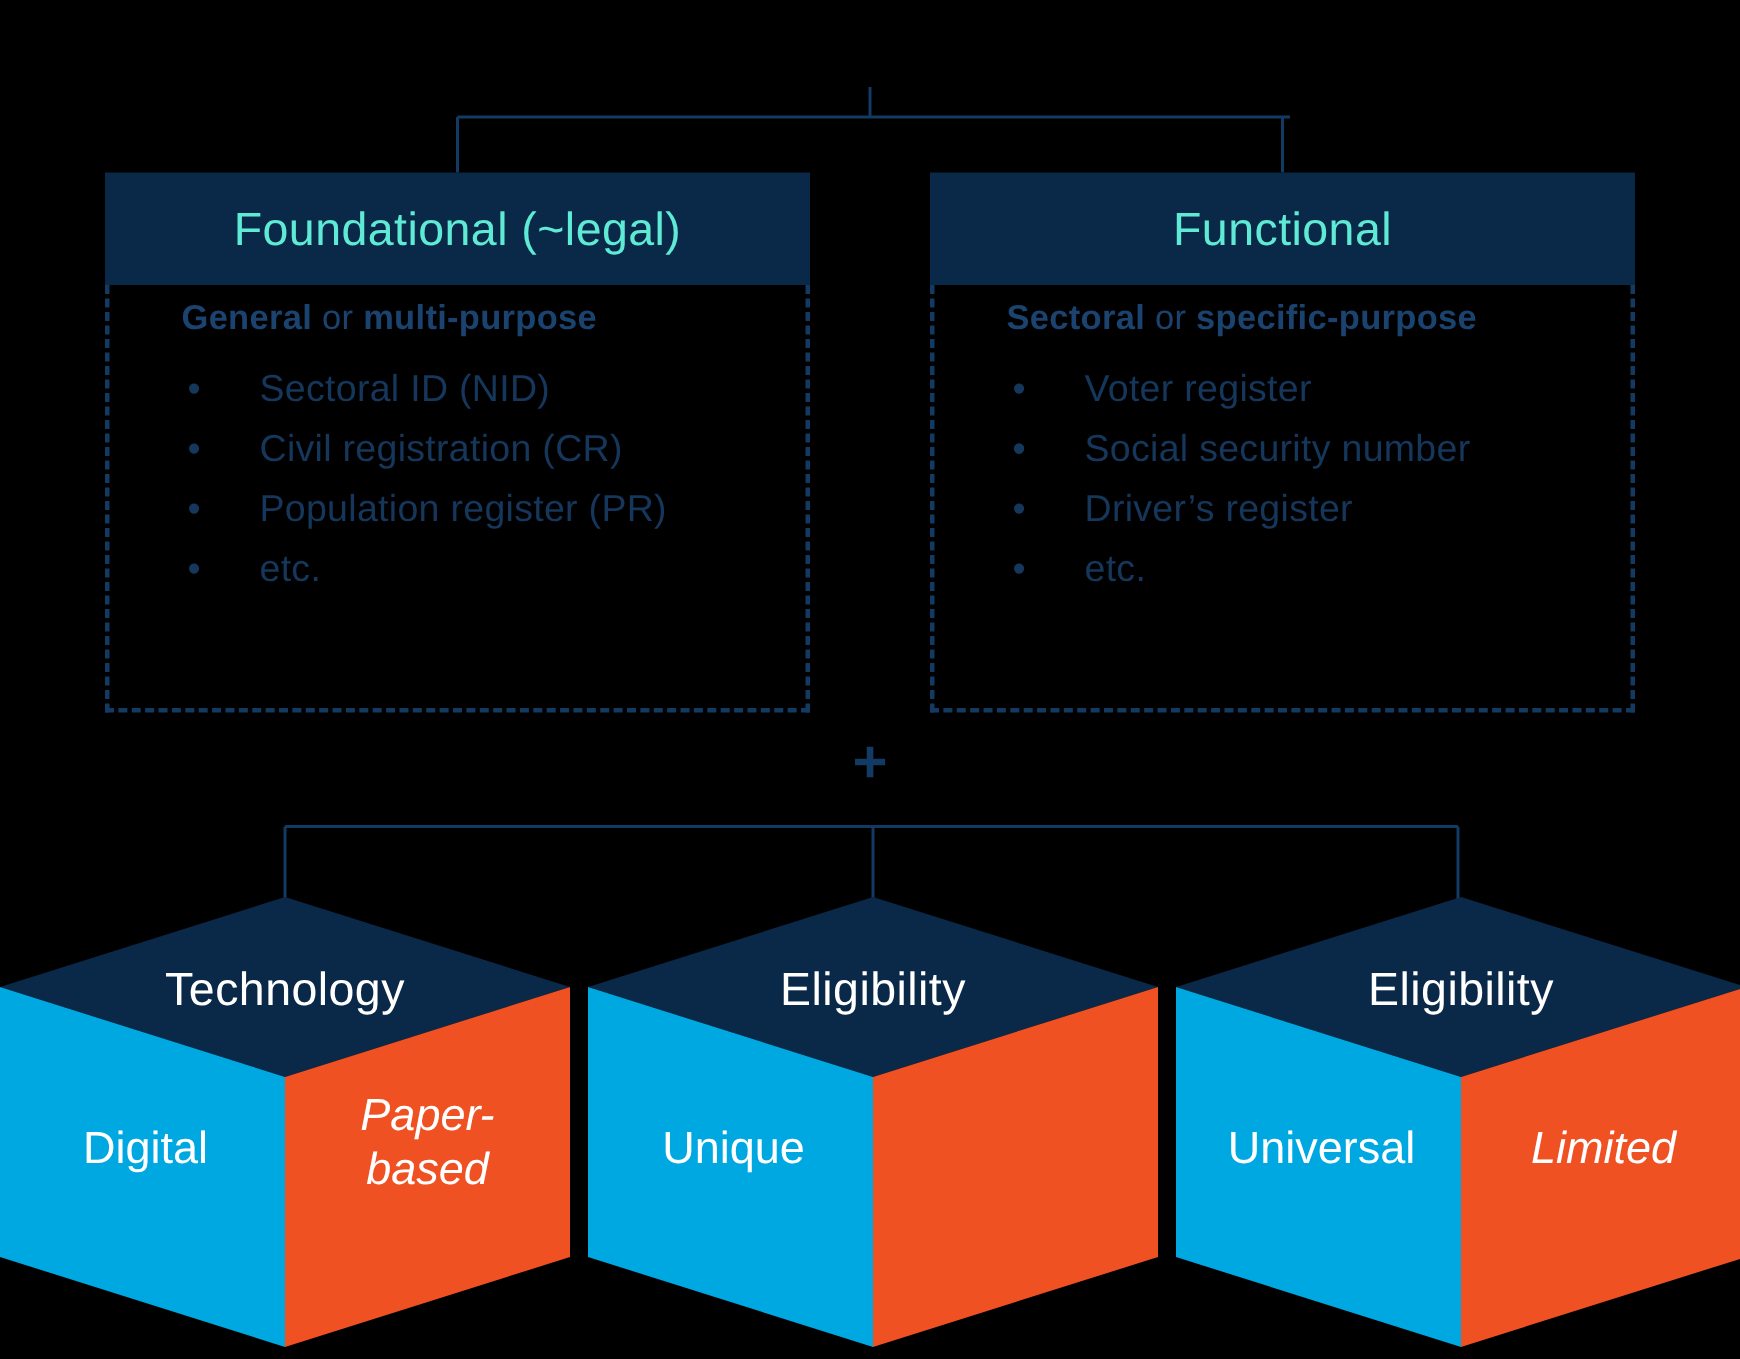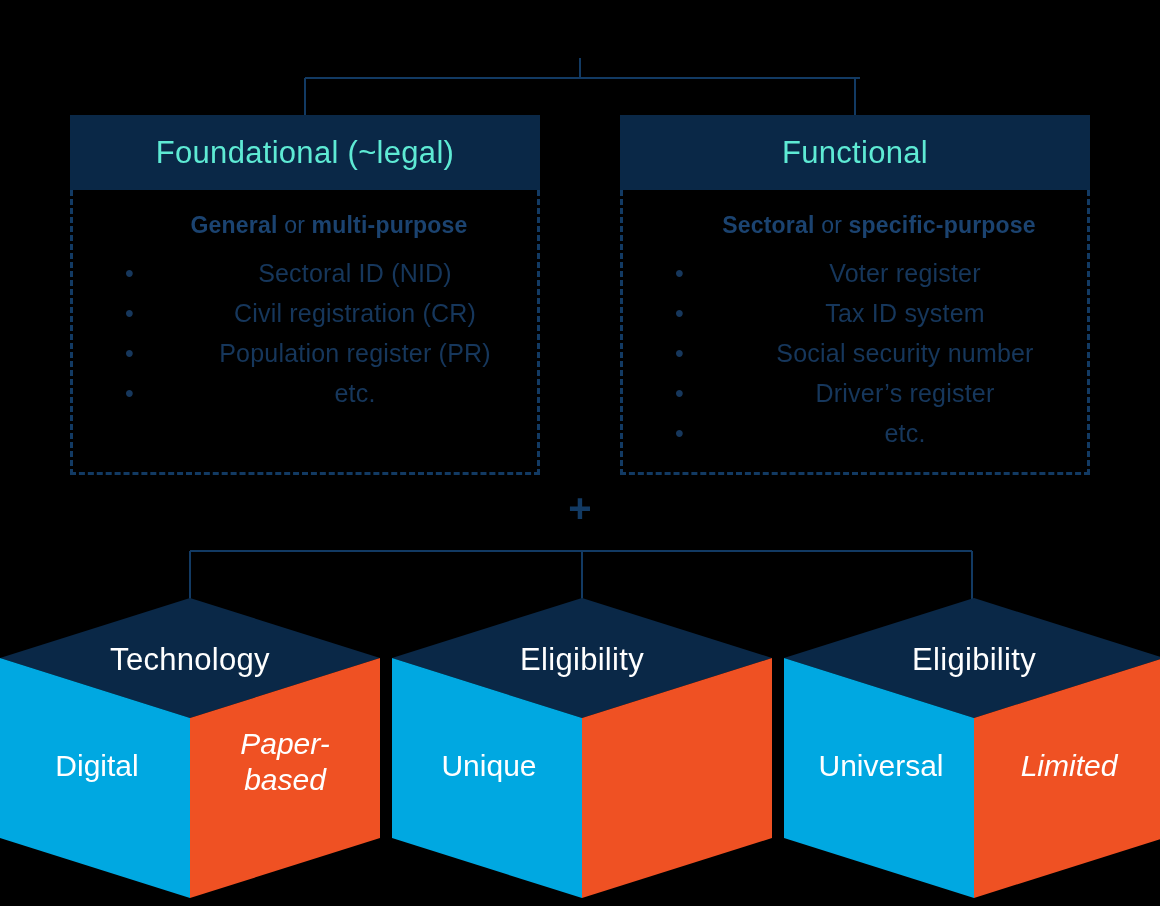--- a/index.html
+++ b/index.html
@@ -28,22 +28,21 @@
     color:#5eead4;
     font-size:31px;
     display:flex;align-items:center;justify-content:center;
     height:75px;
     letter-spacing:.3px;
   }
   .pbox-body{
     border:3px dashed #123A63;
     border-top:none;
     box-sizing:border-box;
-    padding:22px 0 18px 0;
-    text-align:center;
+    padding:8px 0 18px 0;
   }
   .pbox-sub{
     font-size:23px;font-weight:bold;color:#1B4370;
     padding-left:48px;margin-bottom:14px;letter-spacing:.2px;
   }
   .pbox-sub .plain{font-weight:normal;}
   ul.pbox-list{list-style:none;margin:0;padding:0;}
   ul.pbox-list li{
     font-size:25px;color:#16375C;
     line-height:40px;
@@ -150,21 +149,20 @@
       <div class="pbox-sub">
         <span>Sectoral</span><span class="plain"> or </span><span>specific-purpose</span>
       </div>
       <ul class="pbox-list">
         <li>
           <span class="bullet">•</span>
           <span>Voter register</span>
         </li>
         <li>
           <span class="bullet">•</span>
-          <span>Tax ID system</span>
         </li>
         <li>
           <span class="bullet">•</span>
           <span>Social security number</span>
         </li>
         <li>
           <span class="bullet">•</span>
           <span>Driver’s register</span>
         </li>
         <li>

